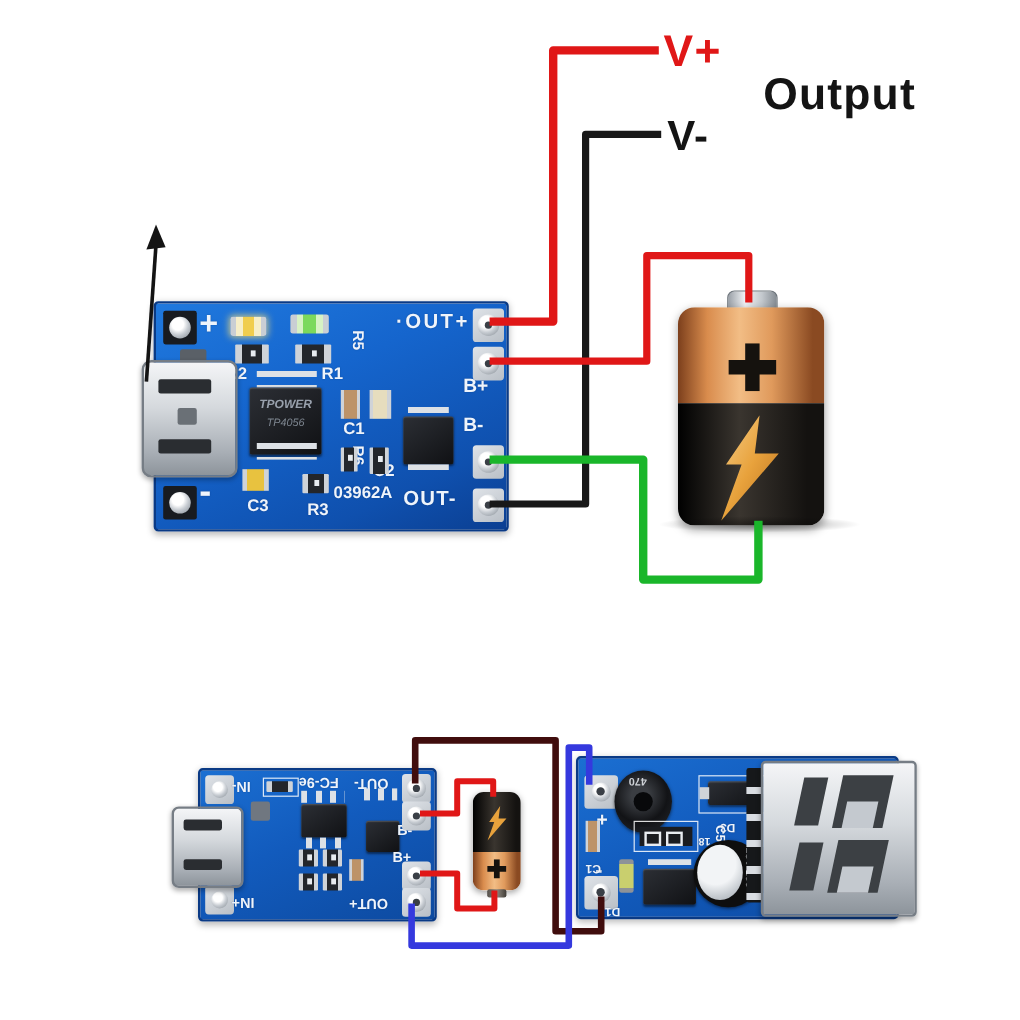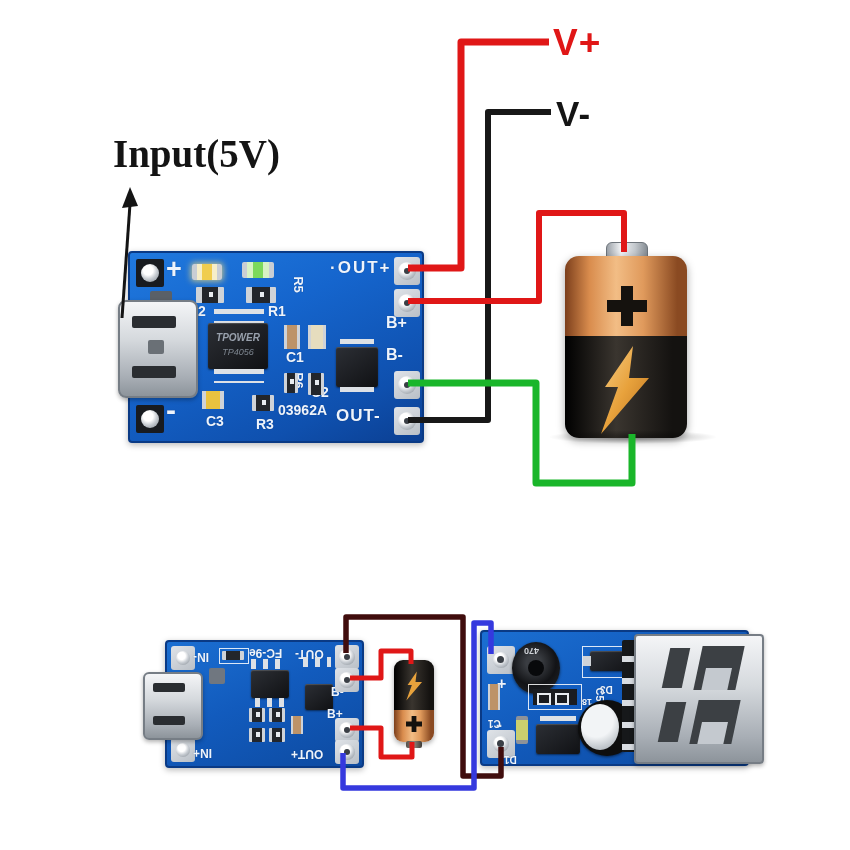--- a/index.html
+++ b/index.html
@@ -50,21 +50,20 @@
        background:radial-gradient(circle at 40% 35%,#f2f4f6 0 45%,#c8cdd2 70%,#9aa1a8 100%);}
   .toroid{border-radius:50%;background:radial-gradient(circle at 45% 40%,#3a3d42 0 18%,#121316 55%,#26292e 100%);
           box-shadow:0 1px 3px rgba(0,0,0,.6);}
   .toroid-hole{position:absolute;border-radius:50%;background:#08090b;}
 </style>
 </head>
 <body>
 
 <div class="canvas">
 
-  <div class="abs big-serif" style="left:113px;top:131px;font-size:39px;">Input(5V)</div>
 
   <div class="abs pcb" style="left:128px;top:251px;width:292px;height:188px;">
 
     <div class="abs hole-sq" style="left:6px;top:6px;width:28px;height:28px;">
         <div class="hole-ring" style="left:5px;top:5px;width:18px;height:18px;"></div>
       </div>
     <div class="abs hole-sq" style="left:6px;top:152px;width:28px;height:28px;">
         <div class="hole-ring" style="left:5px;top:5px;width:18px;height:18px;"></div>
       </div>
 
@@ -83,21 +82,21 @@
     <div class="abs silk" style="left:256px;top:94px;font-size:16px;">B-</div>
     <div class="abs silk" style="left:206px;top:154px;font-size:17px;letter-spacing:1px;">OUT-</div>
     <div class="abs silk" style="left:148px;top:150px;font-size:14px;">03962A</div>
     <div class="abs silk" style="left:126px;top:164px;font-size:14px;">R3</div>
     <div class="abs silk" style="left:76px;top:161px;font-size:14px;">C3</div>
     <div class="abs silk" style="left:156px;top:97px;font-size:14px;">C1</div>
     <div class="abs silk" style="left:181px;top:97px;font-size:14px;margin-top:35px;">C2</div>
     <div class="abs" style="left:160px;top:118px;width:18px;height:34px;"><span class="silk rot90" style="font-size:13px;">R6</span></div>
 
     <div class="abs pins-v" style="left:84px;top:56px;width:50px;height:14px;"></div>
-    <div class="abs chip" style="left:78px;top:70px;width:60px;height:46px;text-align:center;text-decoration:underline;">
+    <div class="abs chip" style="left:78px;top:70px;width:60px;height:56px;text-align:center;text-decoration:underline;">
       <span class="abs" style="left:0;top:9px;width:60px;font-style:italic;font-size:10px;color:#99a1ad;font-weight:700;">TPOWER</span>
       <span class="abs" style="left:0;top:24px;width:60px;font-style:italic;font-size:9px;color:#7d858f;">TP4056</span>
     </div>
     <div class="abs pins-v" style="left:84px;top:116px;width:50px;height:14px;"></div>
 
     <div class="abs pins-v" style="left:210px;top:86px;width:34px;height:8px;"></div>
     <div class="abs chip" style="left:206px;top:94px;width:42px;height:40px;"></div>
     <div class="abs pins-v" style="left:210px;top:134px;width:34px;height:8px;"></div>
 
     <div class="abs smd-tan" style="left:154px;top:72px;width:16px;height:24px;"></div>
@@ -285,15 +284,16 @@
     <path class="wire w-red" stroke-width="6" d="M408,301 H539 V213 H624 V252"></path>
     <path class="wire w-green" stroke-width="7" d="M408,383 H536 V483 H632 V434"></path>
 
     <path class="wire w-maroon" stroke-width="5.5" d="M346,653 V617 H463 V776 H501 V747"></path>
     <path class="wire w-blue" stroke-width="5.5" d="M343,753 V788 H474 V623 H491 V654"></path>
     <path class="wire w-red" stroke-width="5" d="M350,678 H381 V651 H411 V664"></path>
     <path class="wire w-red" stroke-width="5" d="M350,728 H381 V757 H412 V742"></path>
   </svg>
 
   <div class="abs wire-label" style="left:553px;top:22px;font-size:37px;color:var(--wire-red,#e01717);">V+</div>
+  <div class="abs wire-label" style="left:636px;top:58px;font-size:37px;">Output</div>
   <div class="abs wire-label" style="left:556px;top:94px;font-size:35px;">V-</div>
 
 </div>
 
 </body></html>

